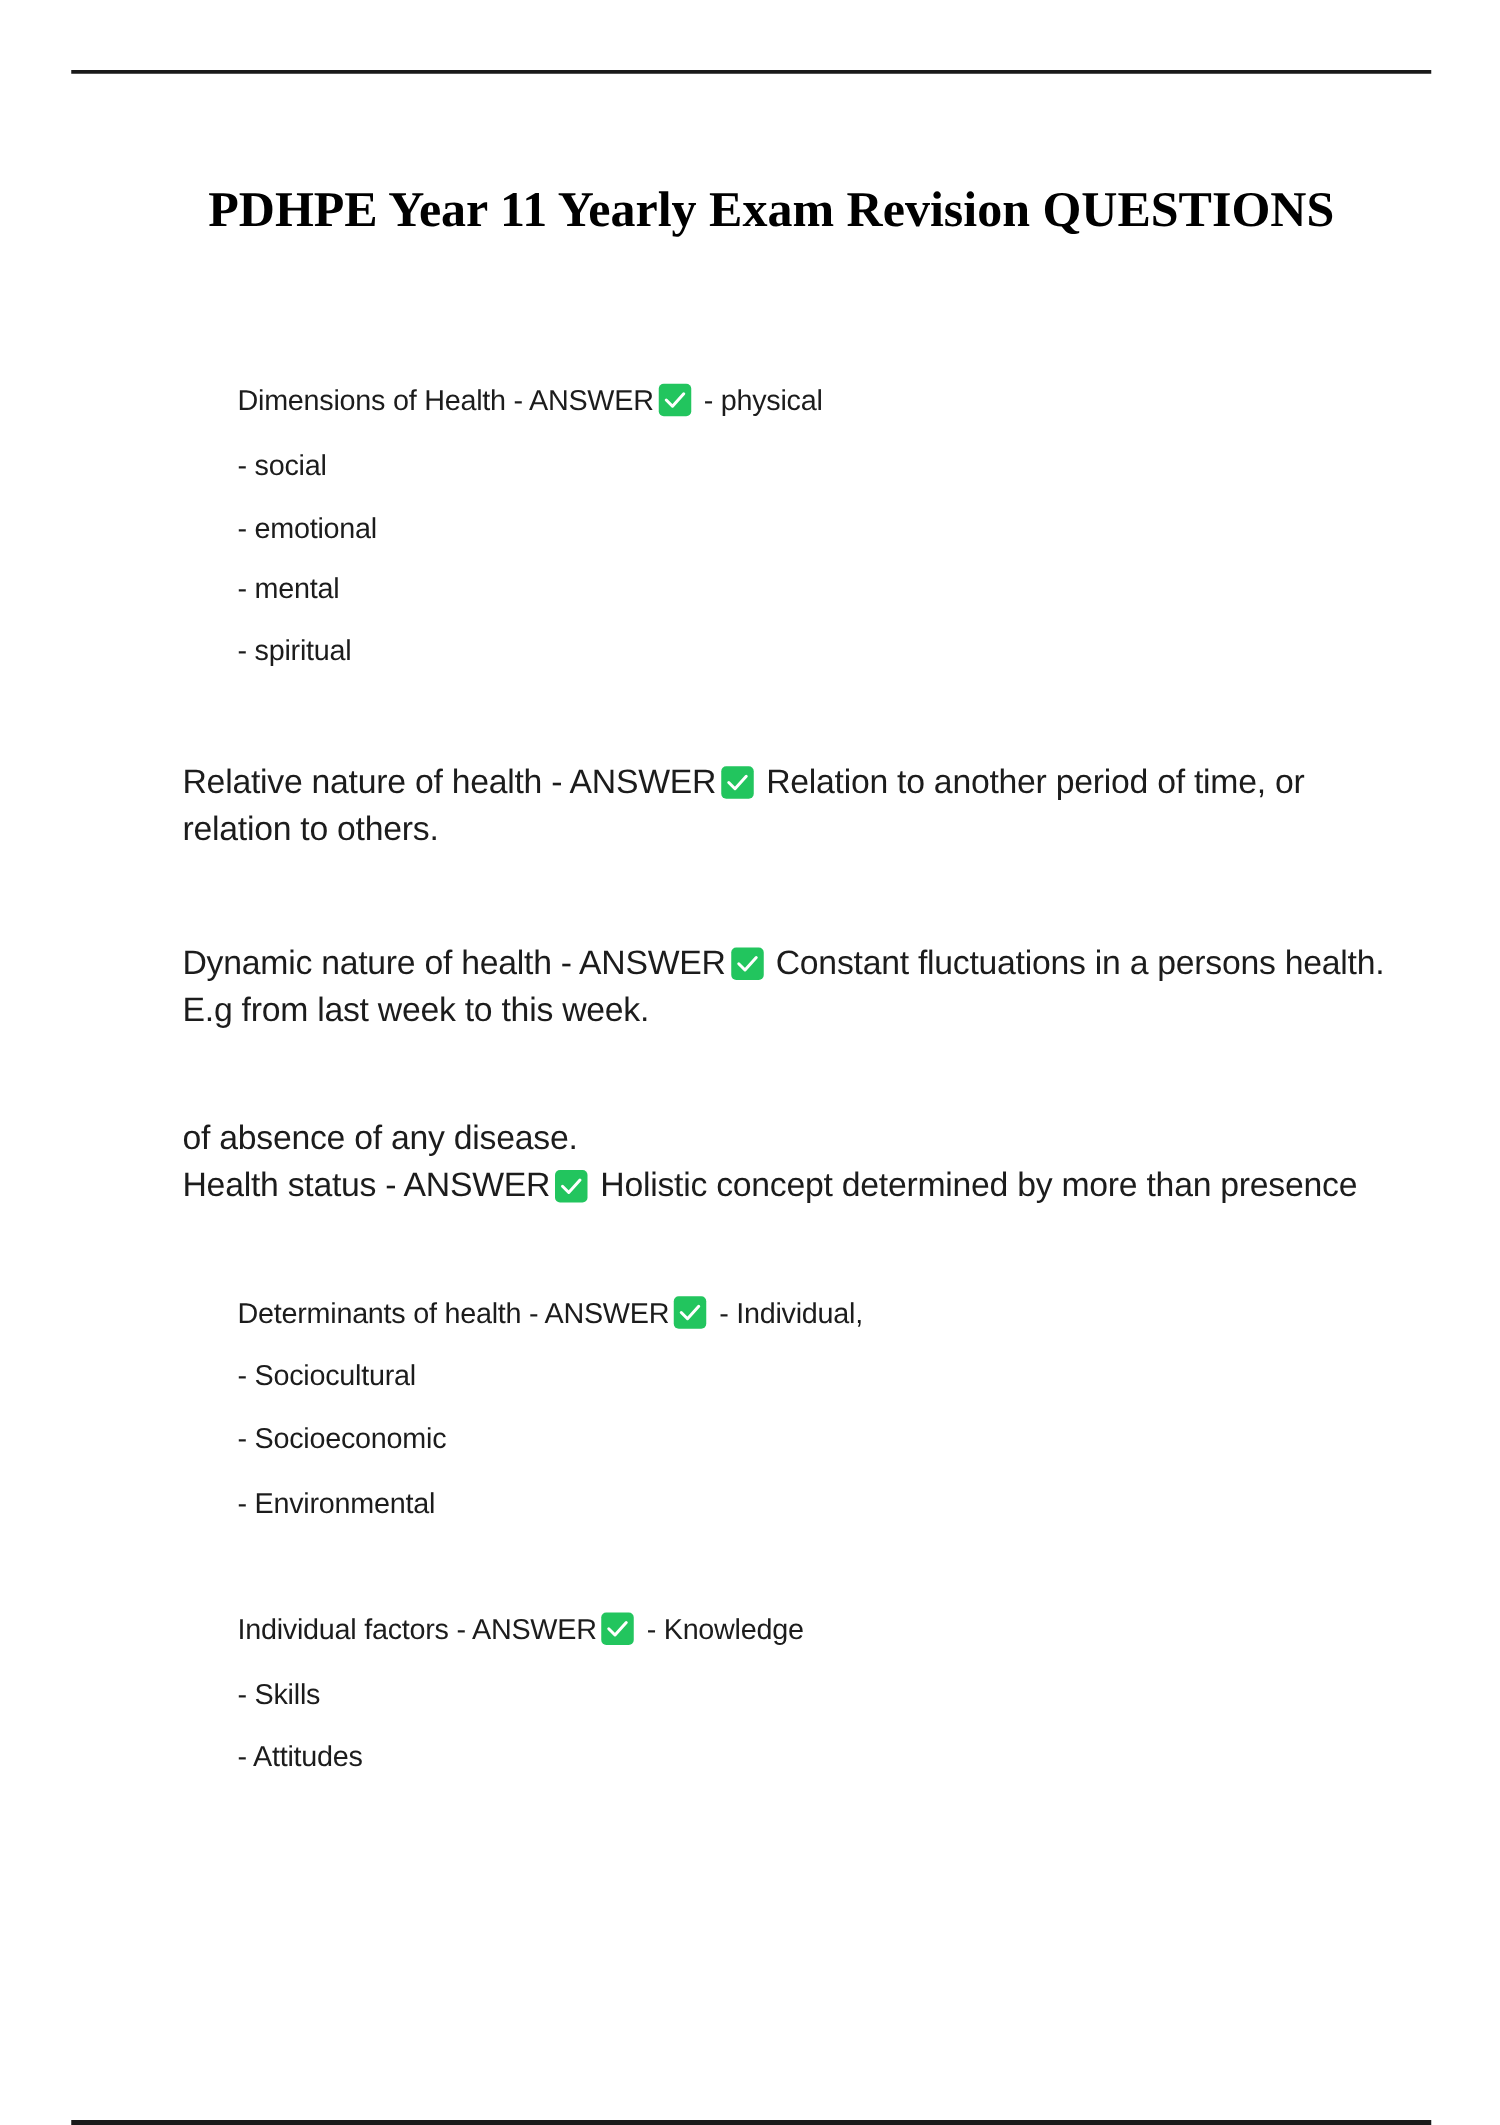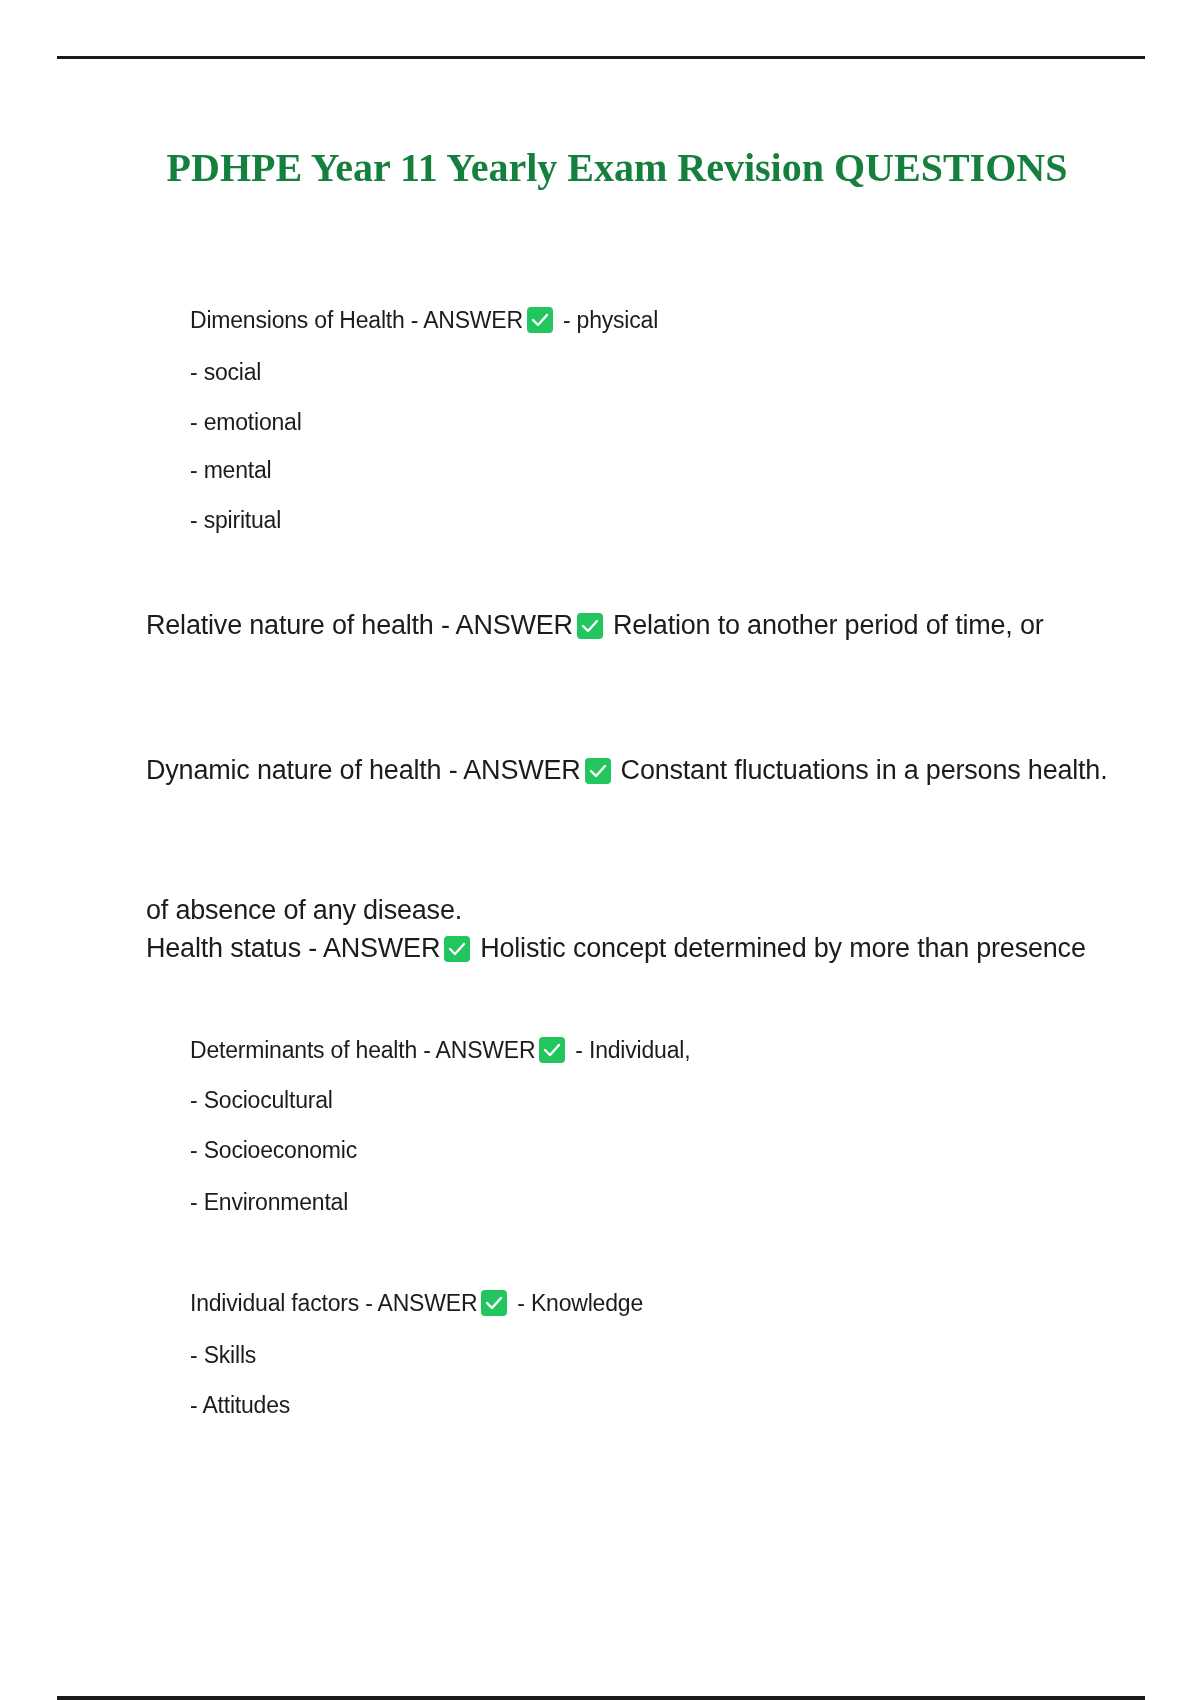--- a/index.html
+++ b/index.html
@@ -28,21 +28,21 @@
   .title {
     position: absolute;
     left: 130px;
     width: 974px;
     top: 142px;
     text-align: center;
     font-family: "Liberation Serif", "DejaVu Serif", serif;
     font-weight: bold;
     font-size: 40px;
     line-height: 52px;
-    color: #15803d;
+    color: #000000;
     margin: 0;
   }
   .title span { display: block; }
 
   .line {
     position: absolute;
     left: 146px;
     font-size: 23px;
     line-height: 38px;
     white-space: nowrap;
@@ -92,28 +92,30 @@
 <div class="line" style="top:403px">- emotional</div>
 <div class="line" style="top:451px">- mental</div>
 <div class="line" style="top:501px">- spiritual</div>
 
 <div class="qa" style="top:606px">
   <div>
     <span>Relative nature of health - ANSWER</span><span class="check"><svg width="18" height="16" viewBox="0 0 18 16">
           <path d="M2 8 L7 13 L16 3" fill="none" stroke="#ffffff" stroke-width="2.4" stroke-linecap="round" stroke-linejoin="round"></path>
         </svg></span><span class="ans-text">Relation to another period of time, or</span>
   </div>
+  <div>relation to others.</div>
 </div>
 
 <div class="qa" style="top:751px">
   <div style="white-space:nowrap">
     <span>Dynamic nature of health - ANSWER</span><span class="check"><svg width="18" height="16" viewBox="0 0 18 16">
           <path d="M2 8 L7 13 L16 3" fill="none" stroke="#ffffff" stroke-width="2.4" stroke-linecap="round" stroke-linejoin="round"></path>
         </svg></span><span class="ans-text">Constant fluctuations in a persons health.</span>
   </div>
+  <div>E.g from last week to this week.</div>
 </div>
 
 <div class="qa" style="top:891px">
   <div>of absence of any disease.</div>
   <div style="white-space:nowrap">
     <span>Health status - ANSWER</span><span class="check"><svg width="18" height="16" viewBox="0 0 18 16">
           <path d="M2 8 L7 13 L16 3" fill="none" stroke="#ffffff" stroke-width="2.4" stroke-linecap="round" stroke-linejoin="round"></path>
         </svg></span><span class="ans-text">Holistic concept determined by more than presence</span>
   </div>
 </div>

